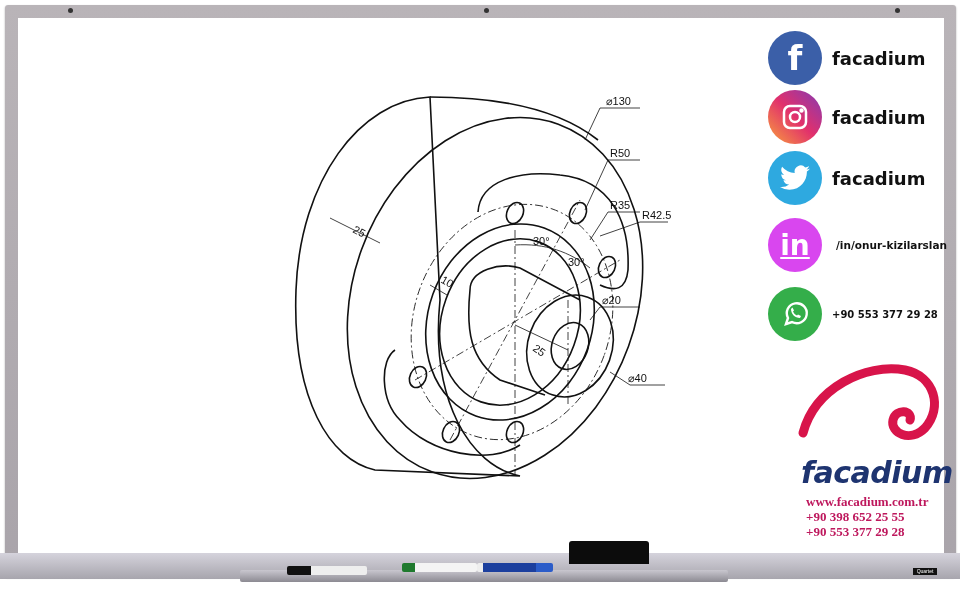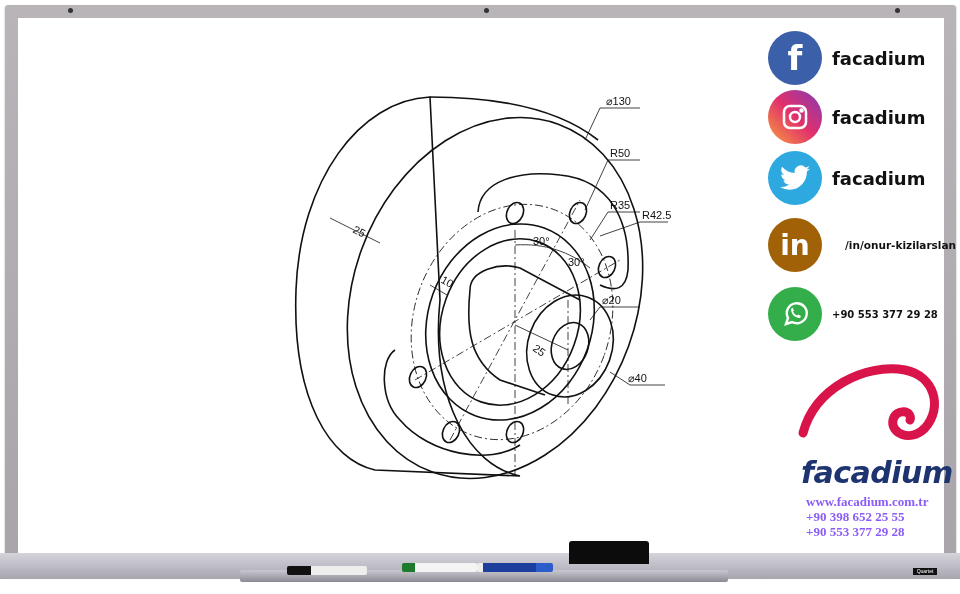--- a/index.html
+++ b/index.html
@@ -11,21 +11,21 @@
   .tray-shelf { position:absolute; left:0; top:553px; width:960px; height:26px; background:linear-gradient(#d5d3dc,#a7a5ad); }
   .marker { position:absolute; height:9px; border-radius:2px; }
   .eraser { position:absolute; left:569px; top:541px; width:80px; height:23px; background:#0c0c0c; border-radius:3px 3px 0 0; }
   .brand-tag { position:absolute; left:913px; top:568px; width:24px; height:7px; background:#111; color:#fff; font-size:5px; line-height:7px; text-align:center; }
   .drawing { position:absolute; left:0; top:0; }
   .dim { font-family:"Liberation Sans", sans-serif; font-size:11px; fill:#111; }
   .social { position:absolute; left:768px; width:190px; height:54px; display:flex; align-items:center; }
   .social .icon { width:54px; height:54px; border-radius:50%; display:flex; align-items:center; justify-content:center; color:#fff; flex-shrink:0; }
   .social .label { margin-left:10px; font-family:"DejaVu Sans", sans-serif; font-weight:bold; color:#111; }
   .logo-text { position:absolute; left:801px; top:455px; font-family:"DejaVu Sans", sans-serif; font-weight:bold; font-style:italic; font-size:30px; color:#1e3470; letter-spacing:-0.5px; }
-  .contact { position:absolute; left:806px; font-family:"Liberation Serif", serif; font-weight:bold; font-size:13px; color:#8b5cf6; }
+  .contact { position:absolute; left:806px; font-family:"Liberation Serif", serif; font-weight:bold; font-size:13px; color:#be185d; }
 </style>
 </head>
 <body>
 
 <div class="frame"></div>
 <div class="pin" style="left:68px"></div>
 <div class="pin" style="left:484px"></div>
 <div class="pin" style="left:895px"></div>
 <div class="board"></div>
 
@@ -111,22 +111,22 @@
 </div>
 <div class="social" style="top:151px">
   <div class="icon" style="background:#2ea9e0;">
     <svg width="30" height="26" viewBox="0 0 24 20">
         <path fill="#fff" d="M24 2.4a10 10 0 0 1-2.8.8A5 5 0 0 0 23.3.4a10 10 0 0 1-3.1 1.2A4.9 4.9 0 0 0 11.8 6 14 14 0 0 1 1.7.9a4.9 4.9 0 0 0 1.5 6.6A5 5 0 0 1 1 6.9a4.9 4.9 0 0 0 3.9 4.8 5 5 0 0 1-2.2.1 4.9 4.9 0 0 0 4.6 3.4A9.9 9.9 0 0 1 0 17.2 14 14 0 0 0 7.5 19.4c9.1 0 14-7.5 14-14v-.6A10 10 0 0 0 24 2.4z"></path>
       </svg>
   </div>
   <span class="label" style="font-size:18px">facadium</span>
 </div>
 <div class="social" style="top:218px">
-  <div class="icon" style="background:#a16207;font:bold 28px 'DejaVu Sans',sans-serif;">in</div>
-  <span class="label" style="font-size:10.5px;margin-left:23px">/in/onur-kizilarslan</span>
+  <div class="icon" style="background:#d946ef;font:bold 28px 'DejaVu Sans',sans-serif;text-decoration:underline;">in</div>
+  <span class="label" style="font-size:10.5px;margin-left:14px">/in/onur-kizilarslan</span>
 </div>
 <div class="social" style="top:287px">
   <div class="icon" style="background:#34ae4a;">
     <svg width="30" height="30" viewBox="0 0 30 30" fill="none" stroke="#fff" stroke-width="2.4">
         <path d="M6 25 L8 19 A10 10 0 1 1 12 23 Z"></path>
         <path d="M11 10 c0 5 4 9 9 9 l1-2 -3-1.5 -1 1 c-2-1-3-2-4-4 l1-1 -1.5-3 z" fill="#fff" stroke="none"></path>
       </svg>
   </div>
   <span class="label" style="font-size:10px;margin-left:10px">+90 553 377 29 28</span>
 </div>

